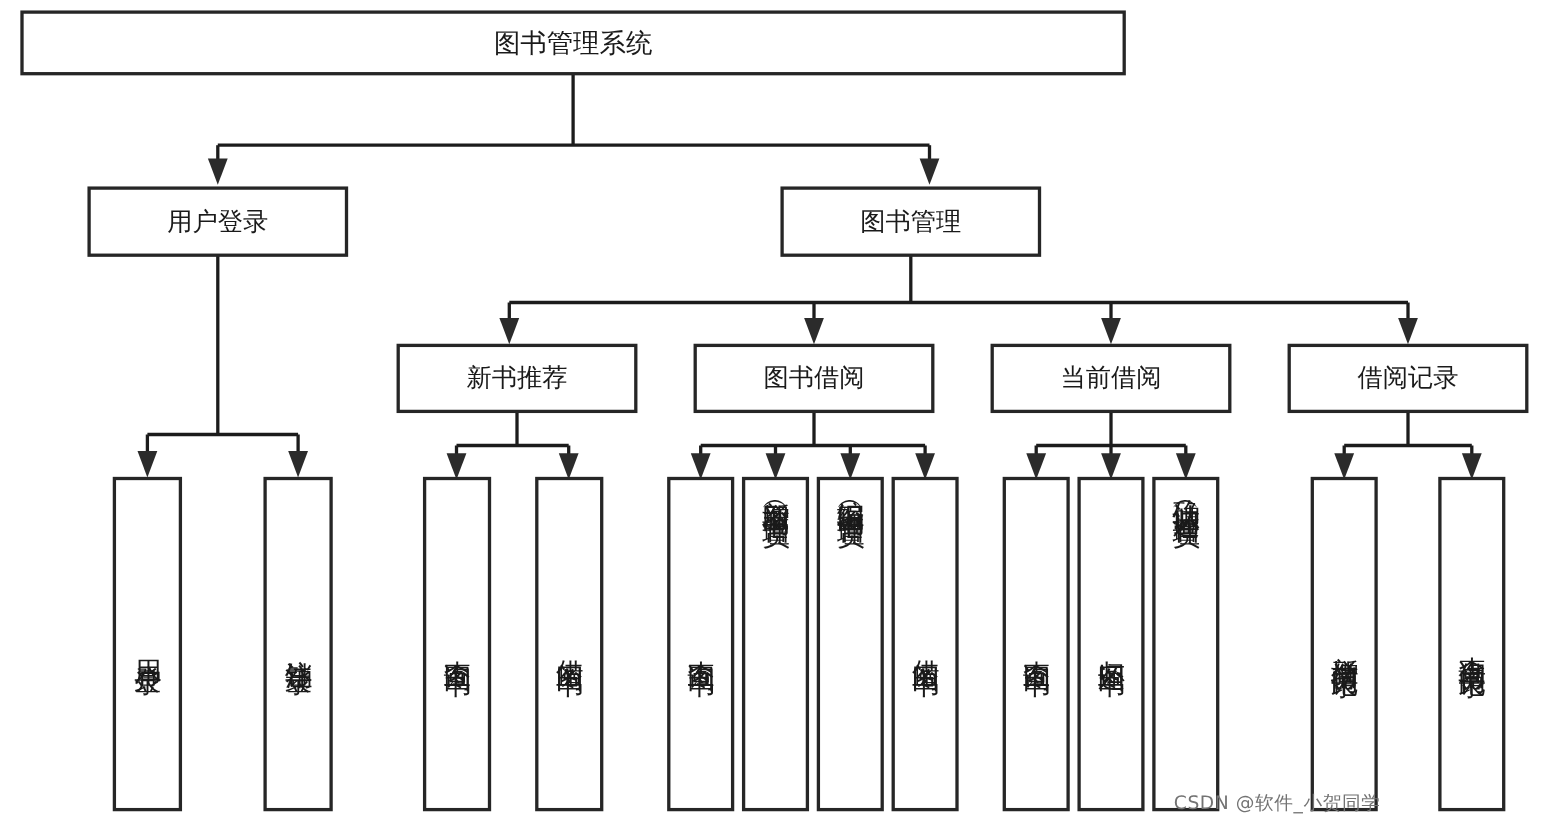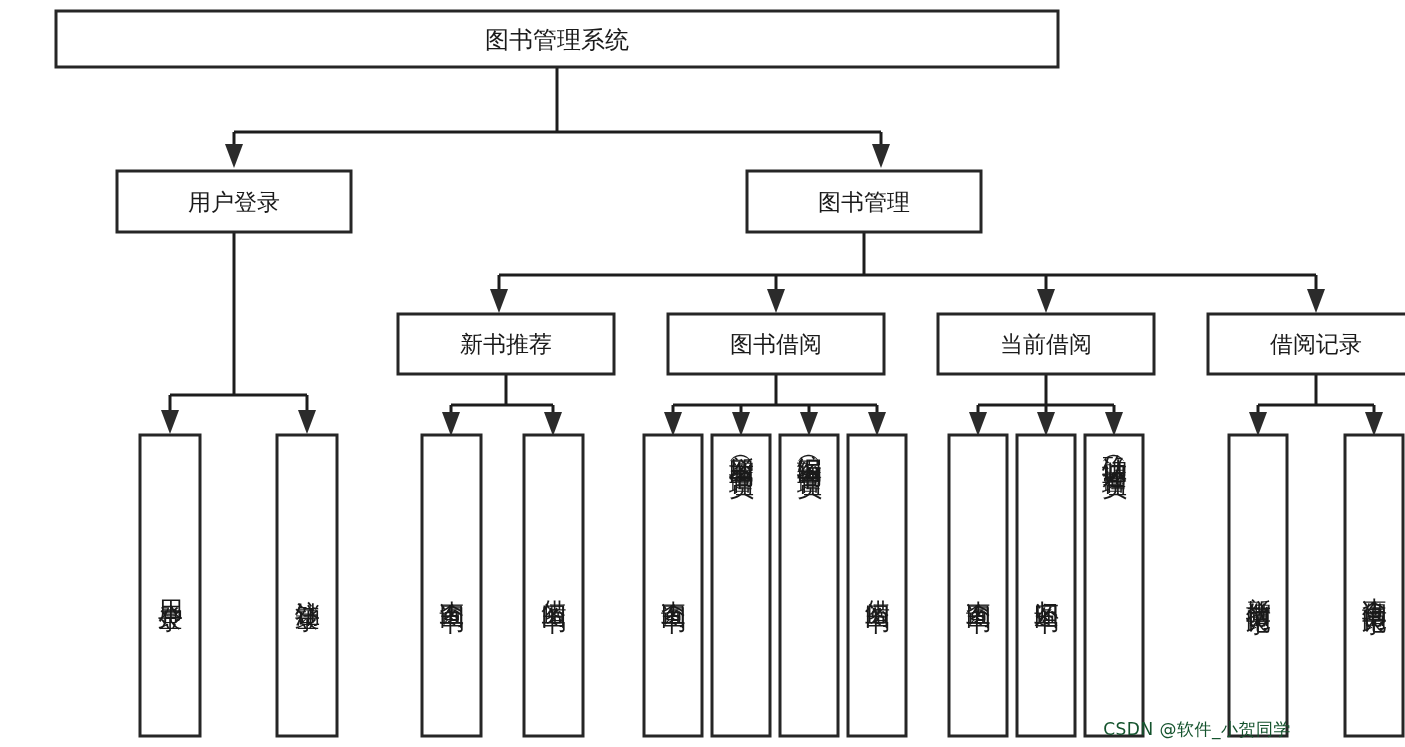--- a/index.html
+++ b/index.html
@@ -11,21 +11,20 @@
     width: 1405px;
     height: 747px;
     font-family: "DejaVu Sans", "Liberation Sans", sans-serif;
     overflow: hidden;
   }
   #diagram-root {
     position: relative;
     width: 1267px;
     height: 747px;
     background: #ffffff;
-    margin-left: 36px;
   }
   svg.diagram-canvas {
     position: absolute;
     top: 0;
     left: 0;
     width: 1405px;
     height: 747px;
     display: block;
   }
   .node-box {
@@ -73,21 +72,21 @@
     letter-spacing: 3px;
     color: #1a1a1a;
     white-space: nowrap;
   }
   .watermark {
     position: absolute;
     right: 12px;
     bottom: 6px;
     font-family: "DejaVu Sans", "Liberation Sans", sans-serif;
     font-size: 17px;
-    color: #14532d;
+    color: #737373;
     letter-spacing: 0.5px;
     white-space: nowrap;
   }
 </style>
 </head>
 <body>
 
 <div id="diagram-root">
 
   <svg class="diagram-canvas" viewBox="0 0 1405 747" xmlns="http://www.w3.org/2000/svg">

